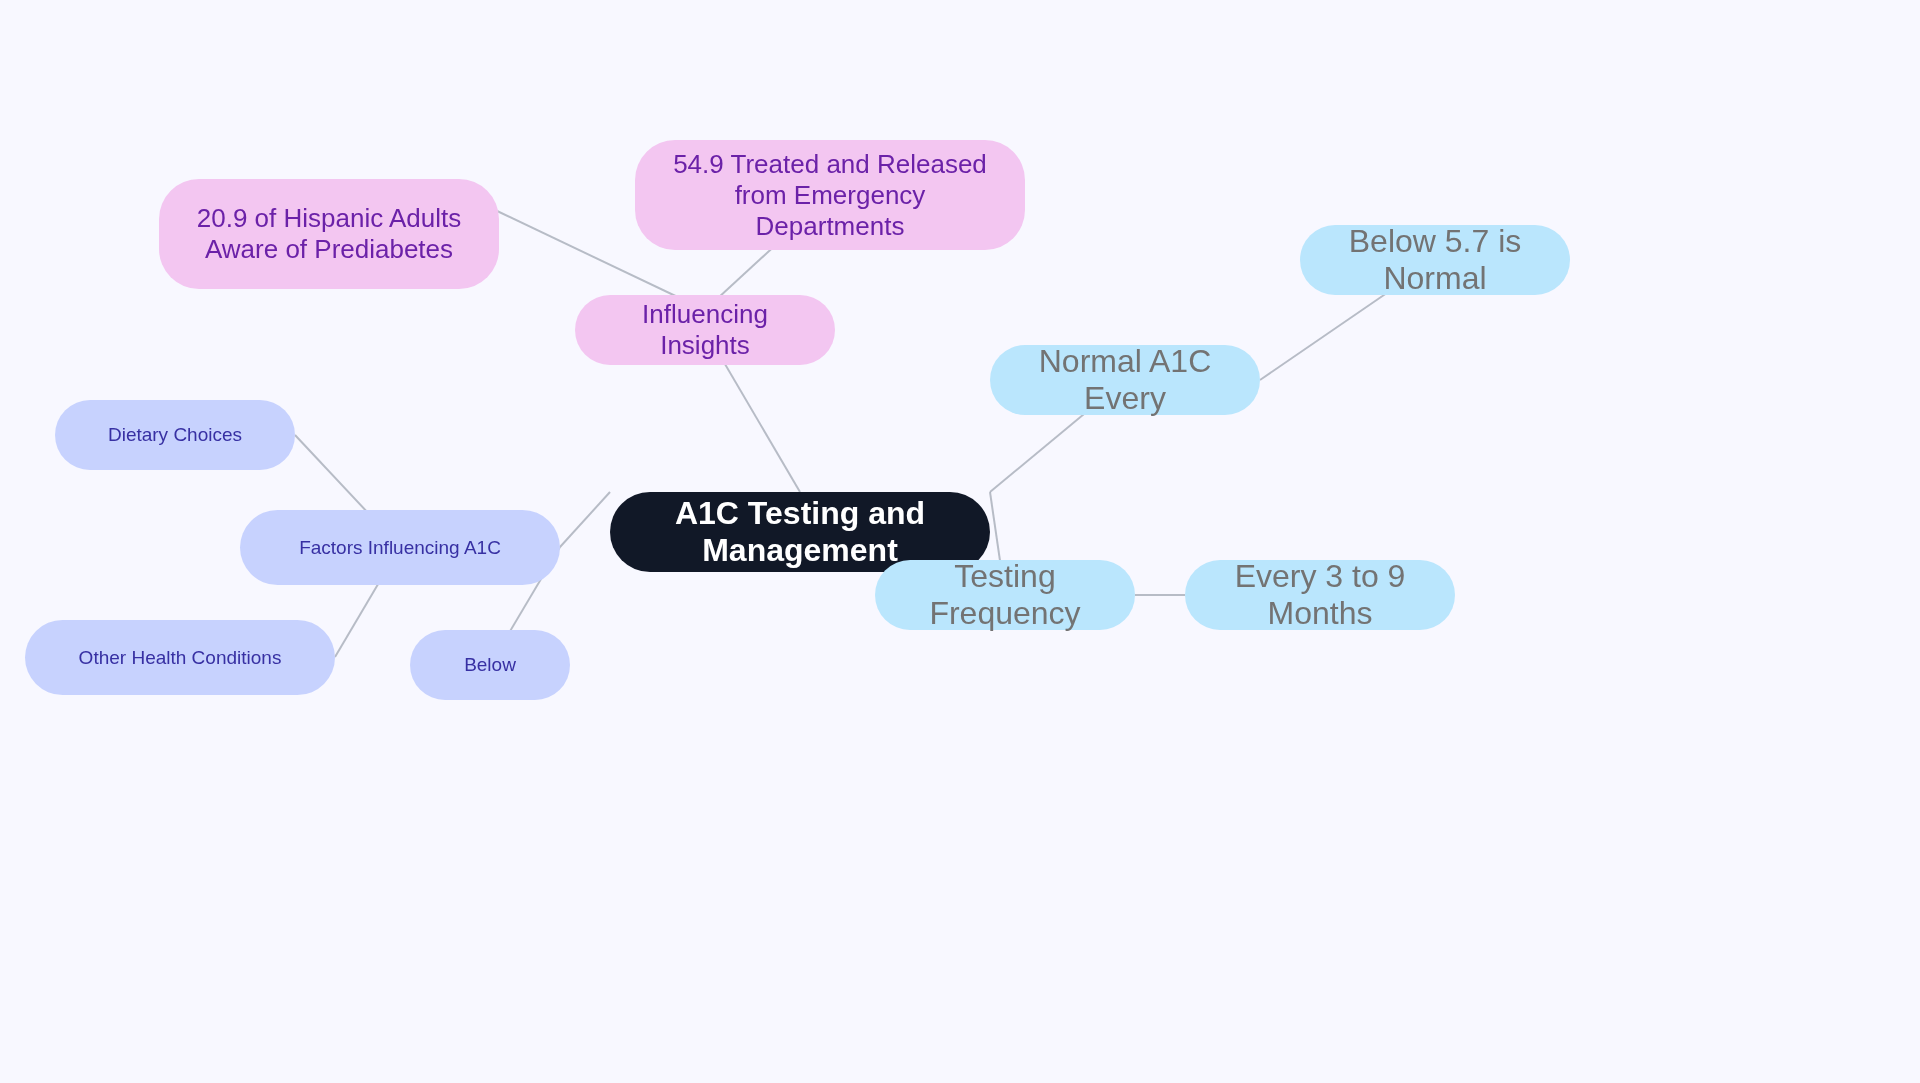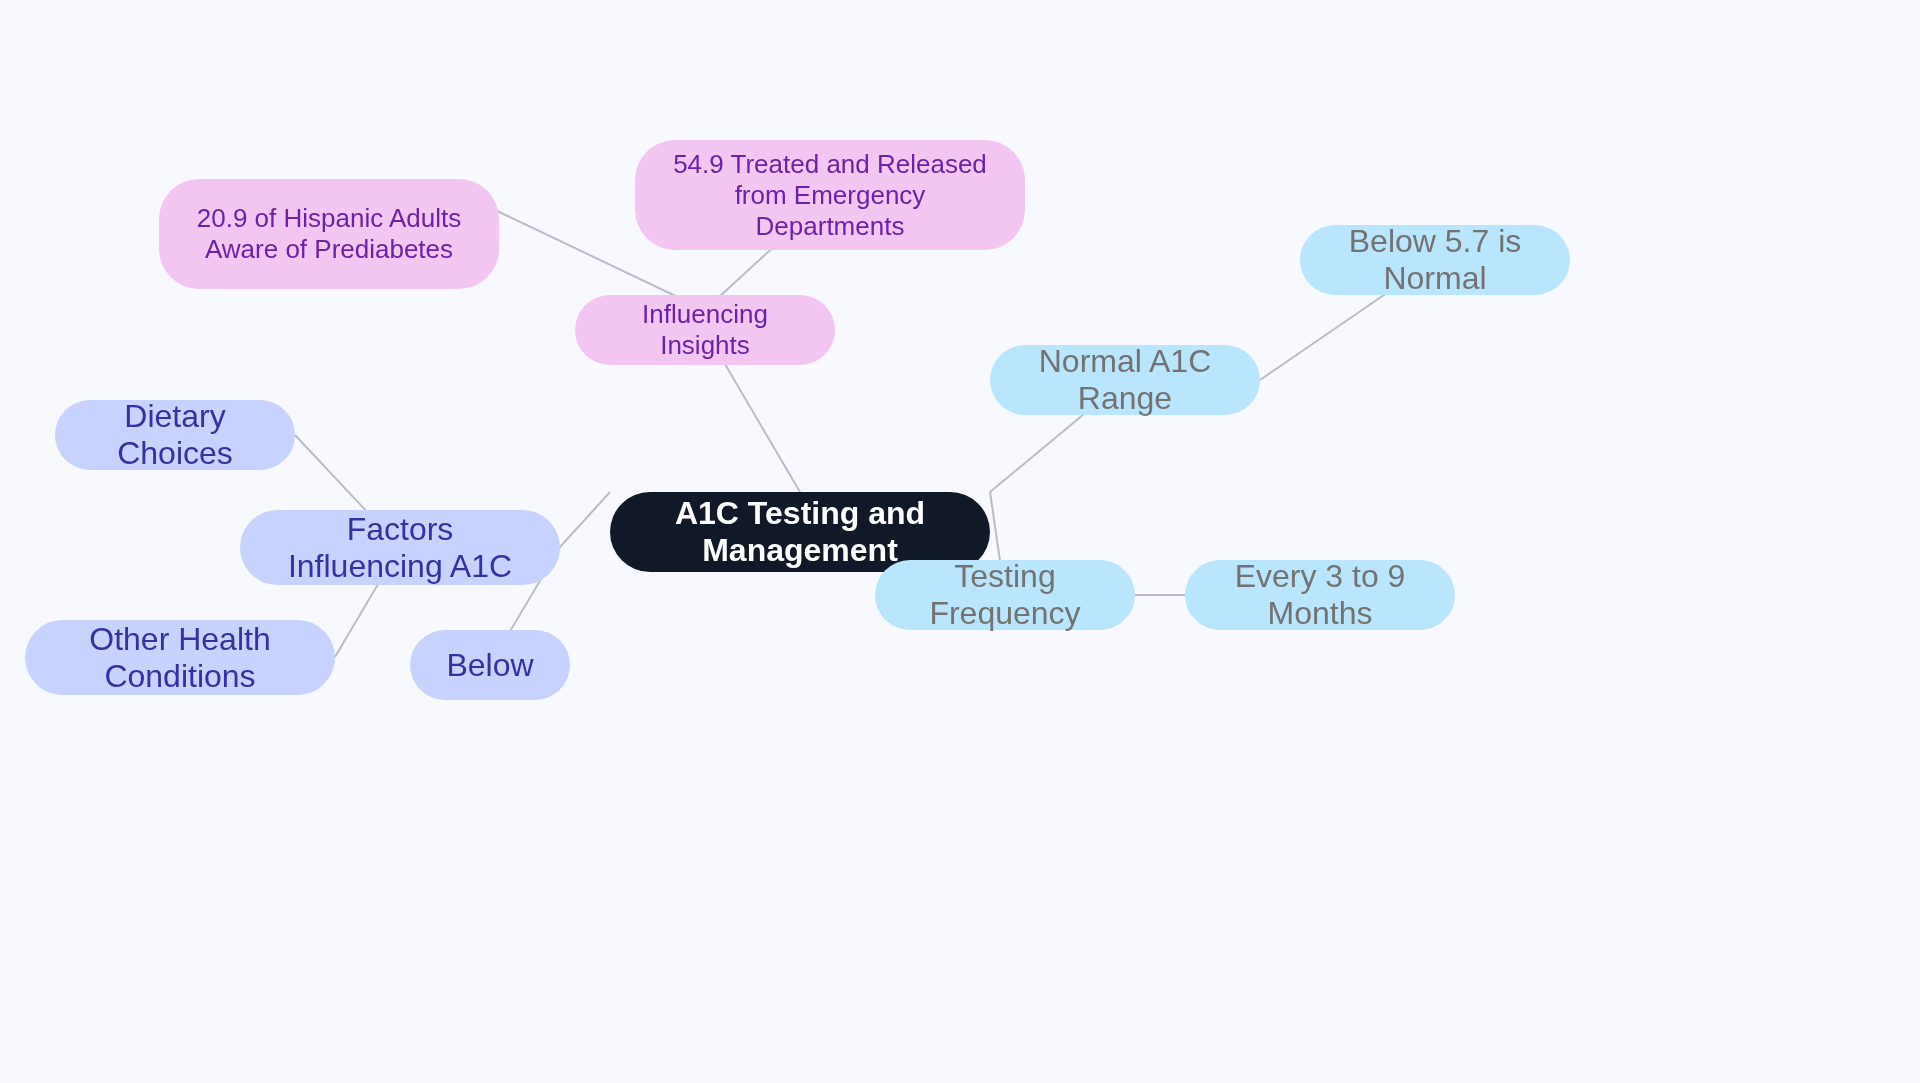--- a/index.html
+++ b/index.html
@@ -47,21 +47,21 @@
       font-size: 26px;
     }
     .node-blue-light {
       background: #bae6fd;
       color: #737373;
       font-size: 32px;
     }
     .node-lavender {
       background: #c7d2fe;
       color: #3730a3;
-      font-size: 32px;
+      font-size: 19px;
     }
   </style>
 </head>
 <body>
 
 <svg class="connections" id="svg-connections">
 <line x1="800" y1="492" x2="705" y2="330" stroke="#9ca3af" stroke-width="2" opacity="0.7"></line>
     <line x1="705" y1="310" x2="495" y2="210" stroke="#9ca3af" stroke-width="2" opacity="0.7"></line>
     <line x1="705" y1="310" x2="830" y2="195" stroke="#9ca3af" stroke-width="2" opacity="0.7"></line>
     <line x1="990" y1="492" x2="1125" y2="380" stroke="#9ca3af" stroke-width="2" opacity="0.7"></line>
@@ -75,21 +75,21 @@
   </svg>
 
 <div class="node node-center" style="left: 610px; top: 452px; width: 380px; height: 80px;">A1C Testing and Management</div>
 
 <div class="node node-pink" style="left: 575px; top: 295px; width: 260px; height: 70px;">Influencing Insights</div>
 
 <div class="node node-pink" style="left: 159px; top: 145px; width: 340px; height: 110px; margin-top: 34px;">20.9 of Hispanic Adults Aware of Prediabetes</div>
 
 <div class="node node-pink" style="left: 635px; top: 140px; width: 390px; height: 110px;">54.9 Treated and Released from Emergency Departments</div>
 
-<div class="node node-blue-light" style="left: 990px; top: 345px; width: 270px; height: 70px;">Normal A1C Range</div>
+<div class="node node-blue-light" style="left: 990px; top: 345px; width: 270px; height: 70px;">Normal A1C Every</div>
 
 <div class="node node-blue-light" style="left: 1300px; top: 225px; width: 270px; height: 70px;">Below 5.7 is Normal</div>
 
 <div class="node node-blue-light" style="left: 875px; top: 560px; width: 260px; height: 70px;">Testing Frequency</div>
 
 <div class="node node-blue-light" style="left: 1185px; top: 560px; width: 270px; height: 70px;">Every 3 to 9 Months</div>
 
 <div class="node node-lavender" style="left: 240px; top: 510px; width: 320px; height: 75px;">Factors Influencing A1C</div>
 
 <div class="node node-lavender" style="left: 55px; top: 400px; width: 240px; height: 70px;">Dietary Choices</div>

